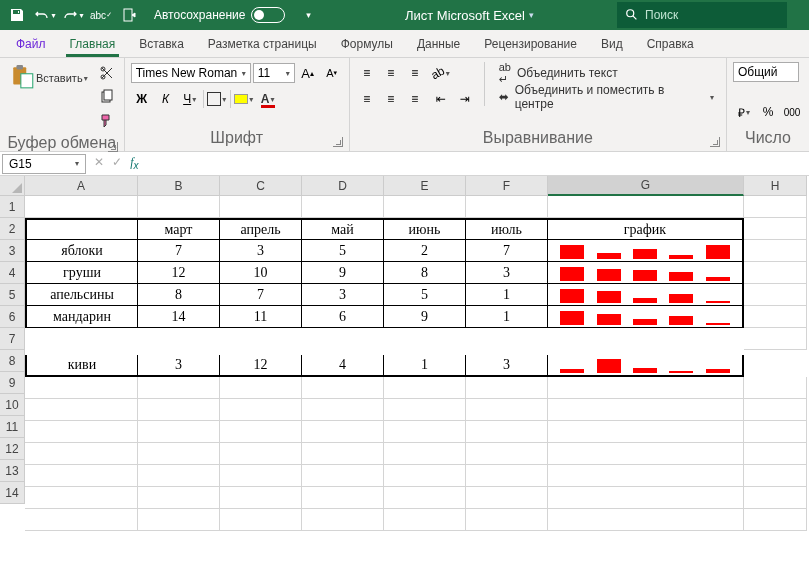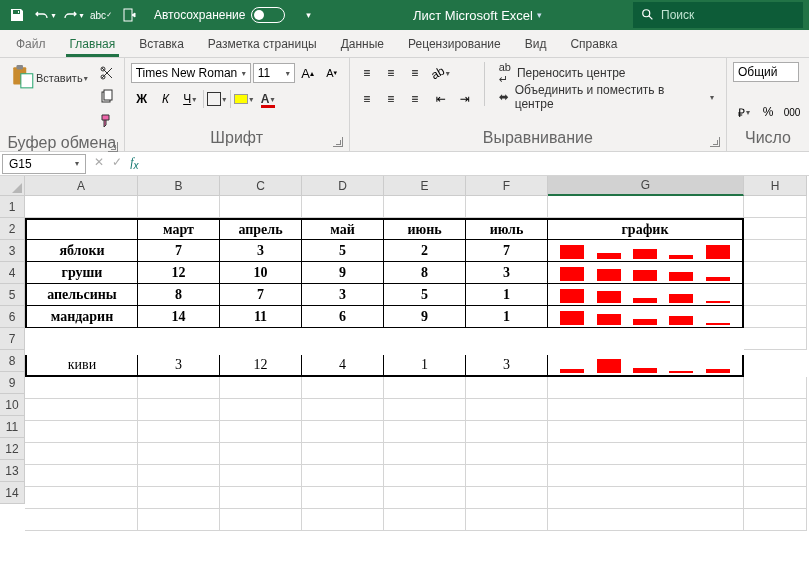--- a/index.html
+++ b/index.html
@@ -4,24 +4,24 @@
 <style>
 * { box-sizing: border-box; margin: 0; padding: 0; font-family: 'Segoe UI', sans-serif; }
 body { background: #fff; font-size: 12px; overflow: hidden; }
 .titlebar { background: #217346; height: 30px; display: flex; align-items: center; color: #fff; }
 .qat { display: flex; align-items: center; padding: 0 4px; gap: 2px; }
 .qat-btn { width: 26px; height: 26px; display: flex; align-items: center; justify-content: center; cursor: pointer; }
 .autosave { display: flex; align-items: center; gap: 6px; margin-left: 8px; font-size: 12px; }
 .toggle { width: 34px; height: 16px; border: 1px solid #fff; border-radius: 8px; position: relative; }
 .toggle::after { content: ''; position: absolute; width: 10px; height: 10px; border-radius: 50%; background: #fff; left: 2px; top: 2px; }
 .title-center { flex: 1; text-align: center; font-size: 13px; display: flex; justify-content: center; align-items: center; gap: 4px; }
-.search-box { background: #0d5c38; height: 26px; width: 170px; display: flex; align-items: center; padding: 0 8px; gap: 6px; margin-right: 6px; }
+.search-box { background: #0d5c38; height: 26px; width: 170px; display: flex; align-items: center; padding: 0 8px; gap: 6px; margin-right: 22px; }
 .tabs { background: #f3f2f1; border-bottom: 1px solid #d4d4d4; display: flex; height: 28px; padding-left: 4px; }
 .tab { padding: 0 12px; display: flex; align-items: center; font-size: 12px; color: #444; cursor: pointer; }
-.tab.file { color: #737373; text-align: center; }
+.tab.file { color: #6d28d9; text-align: center; }
 .tab.main { color: #217346; position: relative; }
 .tab.main::after { content: ''; position: absolute; bottom: 0; left: 8px; right: 8px; height: 3px; background: #217346; }
 .ribbon { background: #f3f2f1; height: 94px; border-bottom: 1px solid #d4d4d4; display: flex; }
 .group { border-right: 1px solid #d4d4d4; padding: 4px 6px 2px; display: flex; flex-direction: column; justify-content: space-between; }
 .group-body { display: flex; gap: 4px; align-items: flex-start; }
 .group-label { text-align: center; font-size: 16px; color: #666; padding: 2px 0; position: relative; }
 .group-label .launcher { position: absolute; right: 0; bottom: 2px; width: 10px; height: 10px; border: 1px solid #888; border-top: none; border-left: none; }
 .launcher::after { content: ''; position: absolute; right: 1px; bottom: 1px; width: 4px; height: 4px; border-right: 1px solid #888; border-bottom: 1px solid #888; }
 .big-btn { display: flex; flex-direction: row; align-items: center; font-size: 11px; color: #333; padding: 2px 4px; cursor: pointer; }
 .big-btn .icon-lg { width: 26px; height: 26px; margin-bottom: 2px; }
@@ -49,21 +49,21 @@
 .row-headers { display: flex; flex-direction: column; }
 .row-h { width: 25px; background: #e6e6e6; border-right: 1px solid #ccc; border-bottom: 1px solid #ccc; display: flex; align-items: center; justify-content: center; font-size: 12px; color: #444; }
 .grid { position: relative; }
 .grid-row { display: flex; }
 .cell { border-right: 1px solid #d4d4d4; border-bottom: 1px solid #d4d4d4; height: 22px; display: flex; align-items: center; justify-content: center; font-family: 'Times New Roman', serif; font-size: 14px; background: #fff; position: relative; }
 .bth { border-top: 2px solid #000 !important; }
 .bbh { border-bottom: 2px solid #000 !important; margin-top: 27px; }
 .blh { border-left: 2px solid #000 !important; }
 .brh { border-right: 2px solid #000 !important; }
 .bri { border-right: 1px solid #000 !important; }
-.bbi { border-bottom: 1px solid #000 !important; font-weight: bold; }
+.bbi { border-bottom: 1px solid #000 !important; }
 .spark { display: flex; align-items: flex-end; justify-content: space-around; width: 100%; height: 16px; padding: 0 6px; }
 .spark span { background: #ff0000; display: block; }
 .w-a { width: 113px; } .w-b { width: 82px; } .w-c { width: 82px; } .w-d { width: 82px; } .w-e { width: 82px; } .w-f { width: 82px; } .w-g { width: 196px; } .w-h { width: 63px; }
 svg { display: block; }
 </style>
 </head>
 <body>
 
 <div class="titlebar">
   <div class="qat">
@@ -109,20 +109,21 @@
       </svg>
     <span style="color:#bfe3d1;font-size:12px">Поиск</span>
   </div>
 </div>
 
 <div class="tabs">
   <div class="tab file">Файл</div>
   <div class="tab main">Главная</div>
   <div class="tab">Вставка</div>
   <div class="tab">Разметка страницы</div>
+  <div class="tab">Формулы</div>
   <div class="tab">Данные</div>
   <div class="tab">Рецензирование</div>
   <div class="tab">Вид</div>
   <div class="tab">Справка</div>
 </div>
 
 <div class="ribbon">
 
   <div class="group">
     <div class="group-body">
@@ -226,21 +227,21 @@
         </div>
         <div class="row">
           <div class="mini-btn">⇤</div>
           <div class="mini-btn">⇥</div>
         </div>
       </div>
       <div style="width:1px;height:44px;background:#ccc;margin:0 4px"></div>
       <div class="col" style="gap:2px">
         <div class="wide-btn">
             <span style="font-size:11px">ab<br>↵</span>
-            <span>Переносить центре</span>
+            <span>Объединить текст</span>
           </div>
         <div class="wide-btn">
             <span>⬌</span>
             <span>Объединить и поместить в центре</span>
             <span class="dd-arrow">▾</span>
           </div>
       </div>
     </div>
     <div class="group-label"><span>Выравнивание</span><span class="launcher"></span></div>
   </div>

